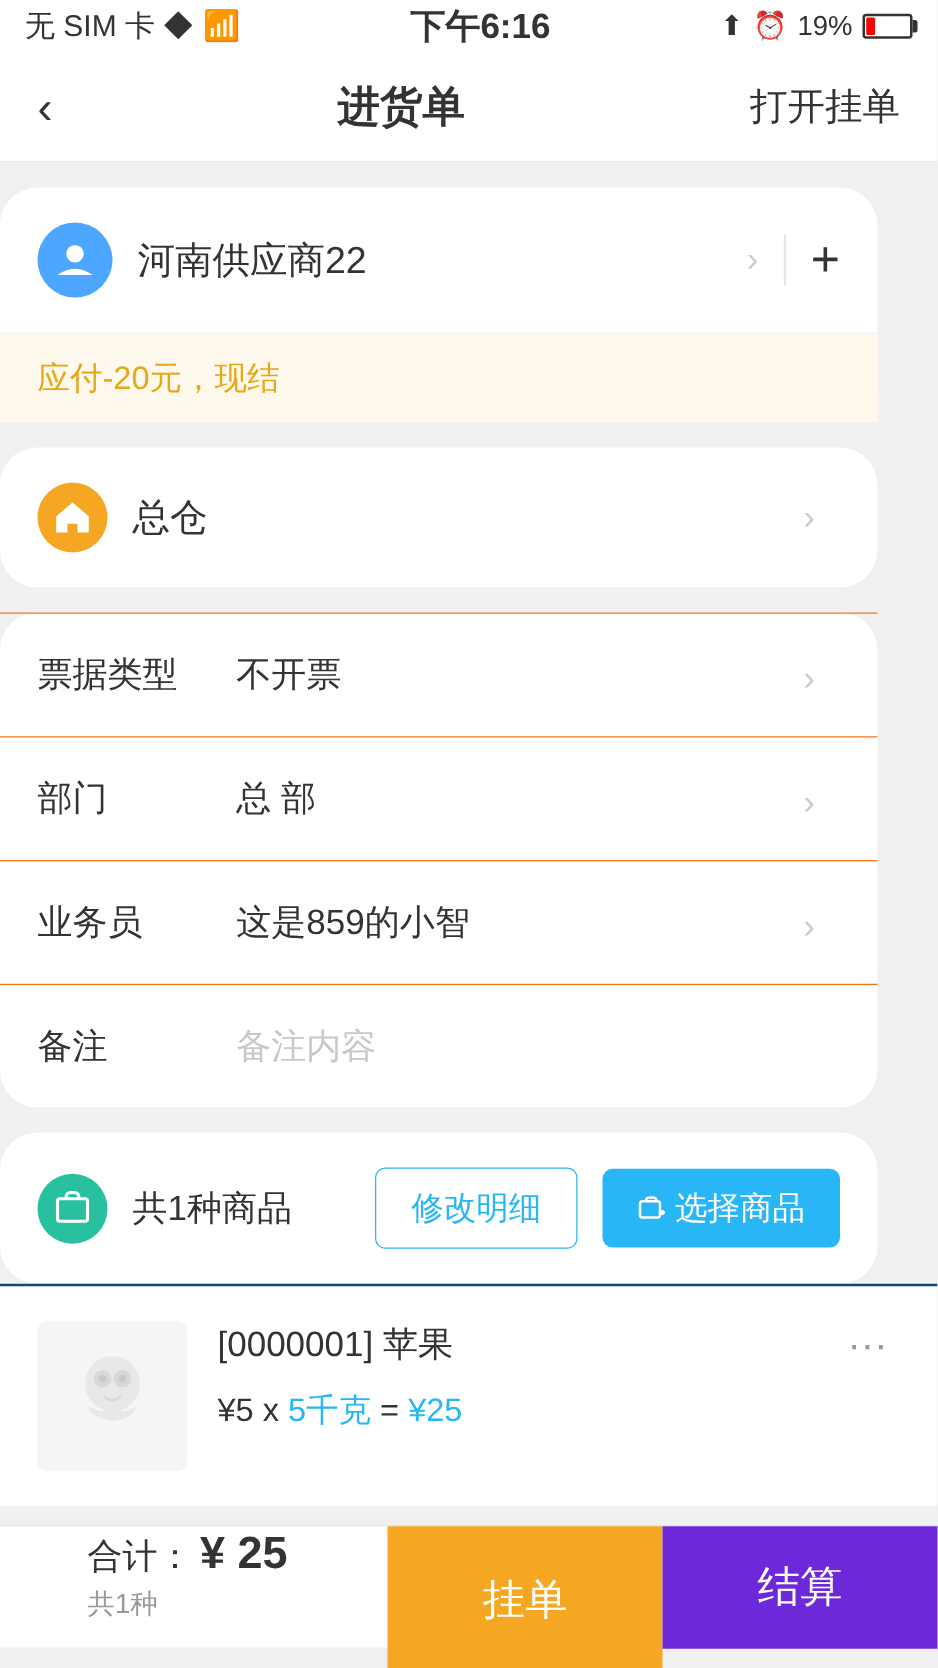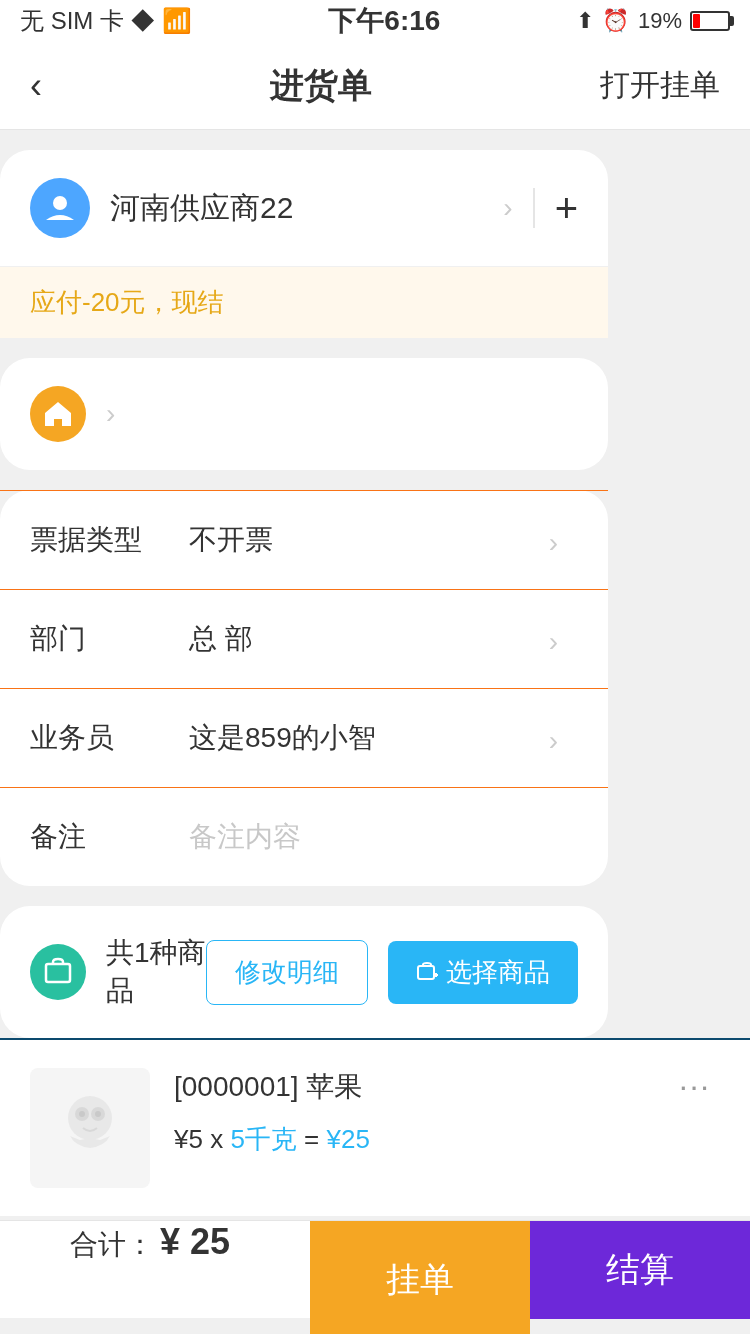--- a/index.html
+++ b/index.html
@@ -81,21 +81,21 @@
 
     
     .section-gap {
       height: 20px;
       background: #f0f0f0;
     }
 
     
     .card {
       background: #fff;
-      width: 608px;
+      width: 702px;
       border-radius: 30px;
     }
 
     
     .supplier-row {
       display: flex;
       align-items: center;
       padding: 28px 30px;
       border-bottom: 1px solid #f0f0f0;
     }
@@ -380,20 +380,21 @@
 
 <div class="section-gap"></div>
 
 <div class="card">
   <div class="warehouse-row">
     <div class="warehouse-icon">
       <svg width="30" height="30" viewBox="0 0 30 30">
         <path d="M15 3 L28 14 L28 27 L19 27 L19 20 L11 20 L11 27 L2 27 L2 14 Z" fill="white"></path>
       </svg>
     </div>
+    <span class="warehouse-name">总仓</span>
     <span class="chevron-right">›</span>
   </div>
 </div>
 
 <div class="section-gap"></div>
 
 <div class="card">
 
   <div class="form-row">
     <span class="form-label">票据类型</span>
@@ -473,16 +474,17 @@
 </div>
 
 <div style="height:98px;"></div>
 
 <div class="footer-total">
   <div class="total-info">
     <div class="total-amount">
       <span class="label">合计：</span>
       <span class="amount">¥ 25</span>
     </div>
+    <div class="total-sub">共1种</div>
   </div>
   <button class="footer-btn-hang">挂单</button>
   <button class="footer-btn-checkout">结算</button>
 </div>
 
 </body></html>

